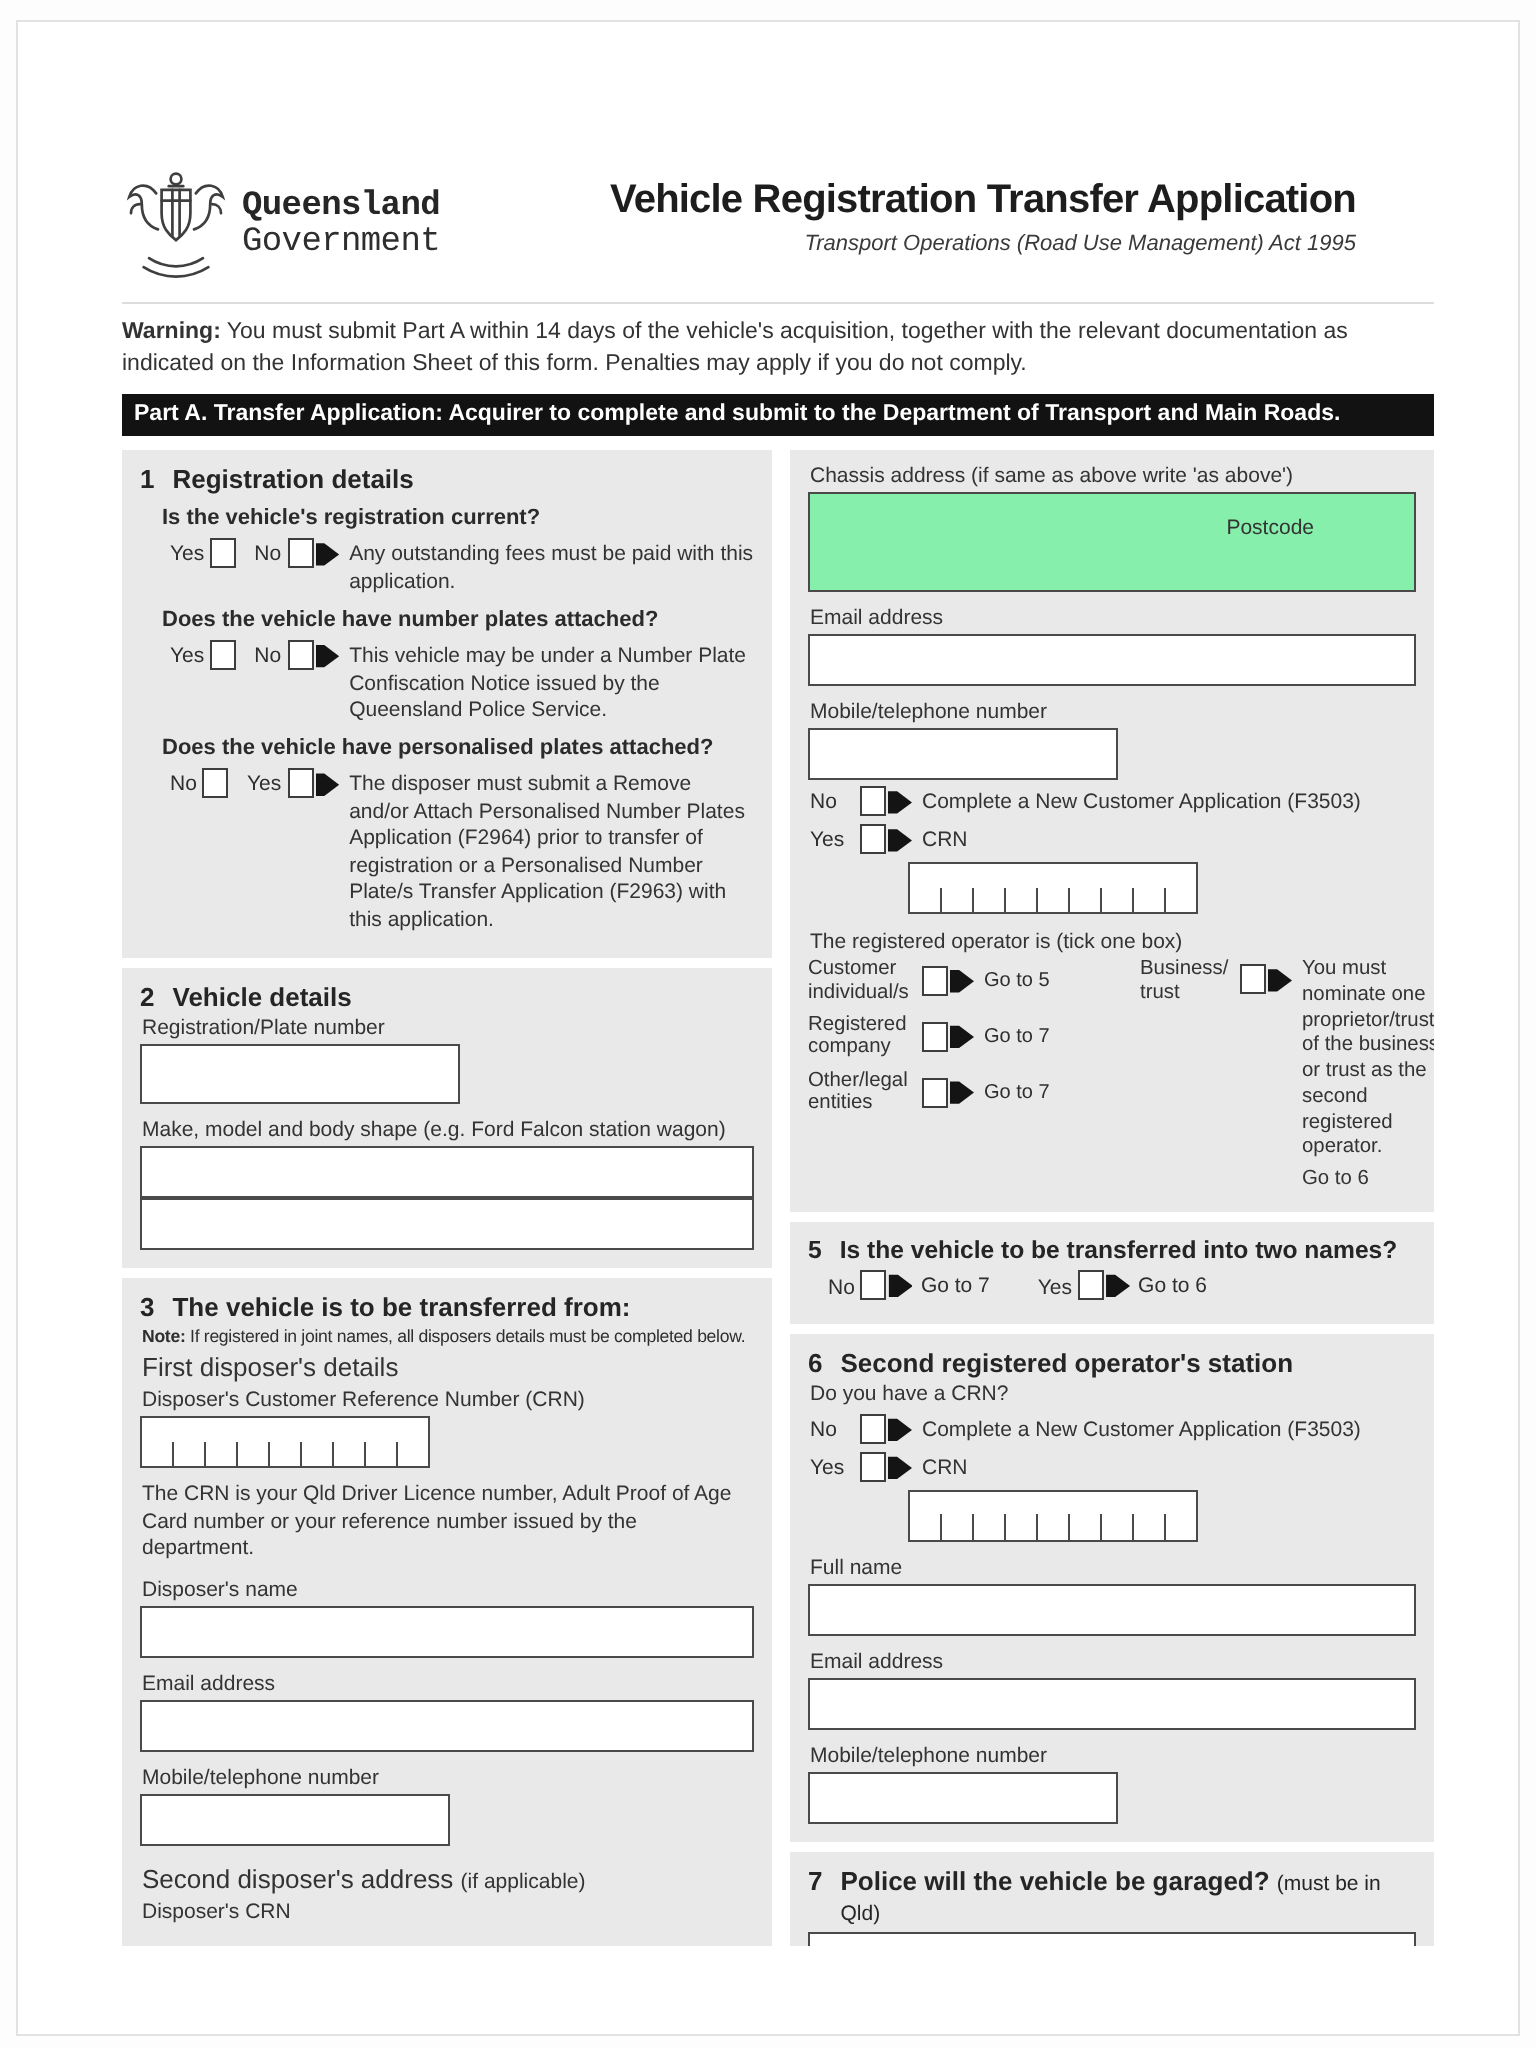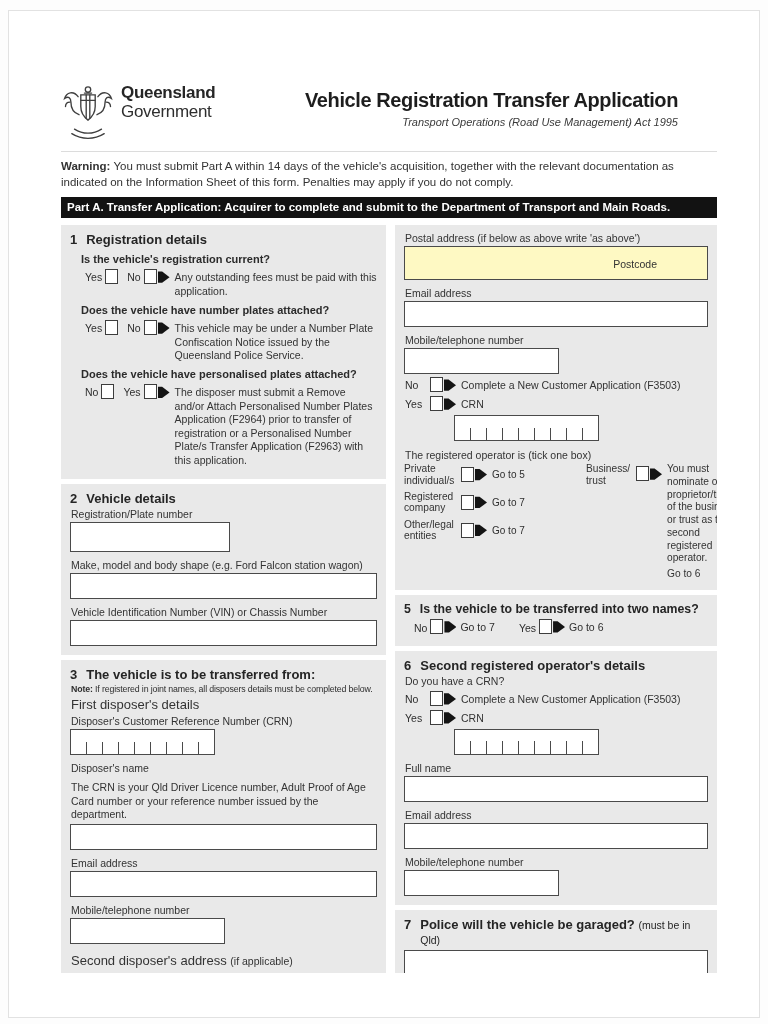--- a/index.html
+++ b/index.html
@@ -2,21 +2,21 @@
 <html><head>
 <meta charset="utf-8">
 <style>
   * { box-sizing: border-box; margin: 0; padding: 0; }
   html,body { width:768px; height:1024px; background:#fdfdfd; font-family:"Liberation Sans", sans-serif; color:#2e2e2e; }
   .page { position:absolute; left:8px; top:10px; right:8px; bottom:6px; background:#fff; border:1px solid #e2e2e2; overflow:hidden; }
   .content { position:absolute; left:52px; top:72px; width:656px; }
 
   
   .header { display:flex; align-items:flex-start; }
-  .logo { display:flex; gap:6px; width:205px; flex:none; }
+  .logo { display:flex; align-items:center; gap:6px; width:205px; flex:none;font-family:Liberation Mono, monospace; }
   .logotext .l1 { font-weight:bold; font-size:17px; color:#262626; letter-spacing:-0.3px; }
   .logotext .l2 { font-size:17px; color:#2e2e2e; letter-spacing:-0.3px; margin-top:-1px; }
   .titleblock { flex:1; text-align:center; padding-top:6px; }
   .titleinner { display:inline-block; text-align:left; }
   .title { font-weight:bold; font-size:20px; color:#1d1d1d; letter-spacing:-0.4px; }
   .act { font-style:italic; font-size:11px; color:#3a3a3a; margin-top:4px; margin-left:2px;text-align:right; }
 
   .hr { border-top:1px solid #dcdcdc; margin:10px 0 6px; }
   .warning { font-size:11.5px; line-height:1.4; color:#333; }
   .partabar { margin-top:7px; background:#121212; color:#fff; font-weight:bold; font-size:11.5px; padding:4px 6px 5px; }
@@ -44,31 +44,31 @@
   .inputbox { background:#fff; border:1.5px solid #4a4a4a; height:26px; }
   .w160 { width:160px; } .w155 { width:155px; } .h30 { height:30px; }
   .comb { display:flex; width:145px; height:26px; background:#fff; border:1.5px solid #4a4a4a; }
   .comb i { flex:1; } .comb i + i { border-left:1.4px solid #4a4a4a; height:52%; align-self:flex-end; }
   .indent50 { margin-left:50px; }
 
   .notesm { font-size:8.8px; letter-spacing:-0.15px; margin:1px 0 3px 1px; color:#2e2e2e; }
   .subhead { font-size:13px; margin:3px 0 3px 1px; color:#333; }
   .subhead .suffix { font-size:10.5px; }
 
-  .postal { border:1.5px solid #4a4a4a; background:#fef9c3; height:34px; position:relative; }
+  .postal { border:1.5px solid #4a4a4a; background:#86efac; height:50px; position:relative; }
   .postal .pc, .garage .pc { position:absolute; font-size:10.5px; color:#333; }
   .postal .pc { right:50px; top:11px; }
 
   .opgrid { display:flex; margin-top:2px; }
   .opleft { width:166px; flex:none; }
   .oprow { display:flex; align-items:center; margin-bottom:5px; }
   .oplab { width:57px; font-size:10.2px; line-height:1.12; flex:none; color:#333; }
   .opgoto { font-size:10px; margin-left:5px; }
   .opright { flex:1; display:flex; align-items:flex-start; }
-  .bizlab { width:50px; font-size:10.2px; line-height:1.12; flex:none; color:#333;margin-left:16px; }
+  .bizlab { width:50px; font-size:10.2px; line-height:1.12; flex:none; color:#333; }
   .biznote { font-size:10.2px; line-height:1.25; margin-left:5px; flex:1; color:#333; }
   .bizgoto { margin-top:3px; }
 
   .s5row { display:flex; align-items:center; margin:3px 0 2px 10px; }
   .s5row .pair2 { margin-left:24px; }
   .s5goto { font-size:10.5px; margin-left:4px; }
 
   .garage { border:1.5px solid #4a4a4a; background:#fff; height:54px; position:relative; margin-top:3px; }
   .crest { flex:none; }
 </style>
@@ -151,21 +151,20 @@
 
       <div class="panel">
         <div class="sechead">
           <span>2</span>
           <span>Vehicle details</span>
         </div>
         <div class="flab" style="margin-top:1px">Registration/Plate number</div>
         <div class="inputbox w160 h30"></div>
         <div class="flab">Make, model and body shape (e.g. Ford Falcon station wagon)</div>
         <div class="inputbox"></div>
-        <div class="flab">Vehicle Identification Number (VIN) or Chassis Number</div>
         <div class="inputbox"></div>
       </div>
 
       <div class="panel grow">
         <div class="sechead">
           <span>3</span>
           <span>The vehicle is to be transferred from:</span>
         </div>
         <div class="notesm"><b>Note:</b><span> If registered in joint names, all disposers details must be completed below.</span></div>
         <div class="subhead">First disposer's details</div>
@@ -174,37 +173,37 @@
               <i></i>
               <i></i>
               <i></i>
               <i></i>
               <i></i>
               <i></i>
               <i></i>
               <i></i>
               <i></i>
             </div>
+        <div class="flab" style="line-height:1.3">The CRN is your Qld Driver Licence number, Adult Proof of Age Card number or your reference number issued by the department.</div>
         <div class="flab">Disposer's name</div>
-        <div class="flab" style="line-height:1.3">The CRN is your Qld Driver Licence number, Adult Proof of Age Card number or your reference number issued by the department.</div>
         <div class="inputbox"></div>
         <div class="flab">Email address</div>
         <div class="inputbox"></div>
         <div class="flab">Mobile/telephone number</div>
         <div class="inputbox w155"></div>
         <div class="subhead" style="margin-top:9px"><span>Second disposer's address </span><span class="suffix">(if applicable)</span></div>
         <div class="flab" style="margin-top:1px">Disposer's CRN</div>
 
       </div>
     </div>
 
     <div class="col right">
 
       <div class="panel">
-        <div class="flab" style="margin-top:0">Postal address (if below as above write 'as above')</div>
+        <div class="flab" style="margin-top:0">Chassis address (if same as above write 'as above')</div>
         <div class="postal">
           <span class="pc">Postcode</span>
         </div>
         <div class="flab">Email address</div>
         <div class="inputbox"></div>
         <div class="flab">Mobile/telephone number</div>
         <div class="inputbox w155"></div>
         <div class="cbrow" style="margin-left:1px;margin-top:3px">
           <span class="cblab" style="width:22px">No</span>
           <span class="cb"></span>
@@ -225,21 +224,21 @@
               <i></i>
               <i></i>
               <i></i>
               <i></i>
               <i></i>
             </div>
         <div class="flab" style="margin-top:8px">The registered operator is (tick one box)</div>
         <div class="opgrid">
           <div class="opleft">
             <div class="oprow">
-              <span class="oplab">Private individual/s</span>
+              <span class="oplab">Customer individual/s</span>
               <span class="cb"></span>
               <span class="arr"></span>
               <span class="opgoto">Go to 5</span>
             </div>
             <div class="oprow">
               <span class="oplab">Registered company</span>
               <span class="cb"></span>
               <span class="arr"></span>
               <span class="opgoto">Go to 7</span>
             </div>
@@ -275,21 +274,21 @@
           <span class="cblab pair2">Yes</span>
           <span class="cb"></span>
           <span class="arr"></span>
           <span class="s5goto">Go to 6</span>
         </div>
       </div>
 
       <div class="panel">
         <div class="sechead">
           <span>6</span>
-          <span>Second registered operator's details</span>
+          <span>Second registered operator's station</span>
         </div>
         <div class="flab" style="margin-top:0">Do you have a CRN?</div>
         <div class="cbrow" style="margin-left:1px;margin-top:4px">
           <span class="cblab" style="width:22px">No</span>
           <span class="cb"></span>
           <span class="arr"></span>
           <span class="note">Complete a New Customer Application (F3503)</span>
         </div>
         <div class="cbrow" style="margin-left:1px">
           <span class="cblab" style="width:22px">Yes</span>

